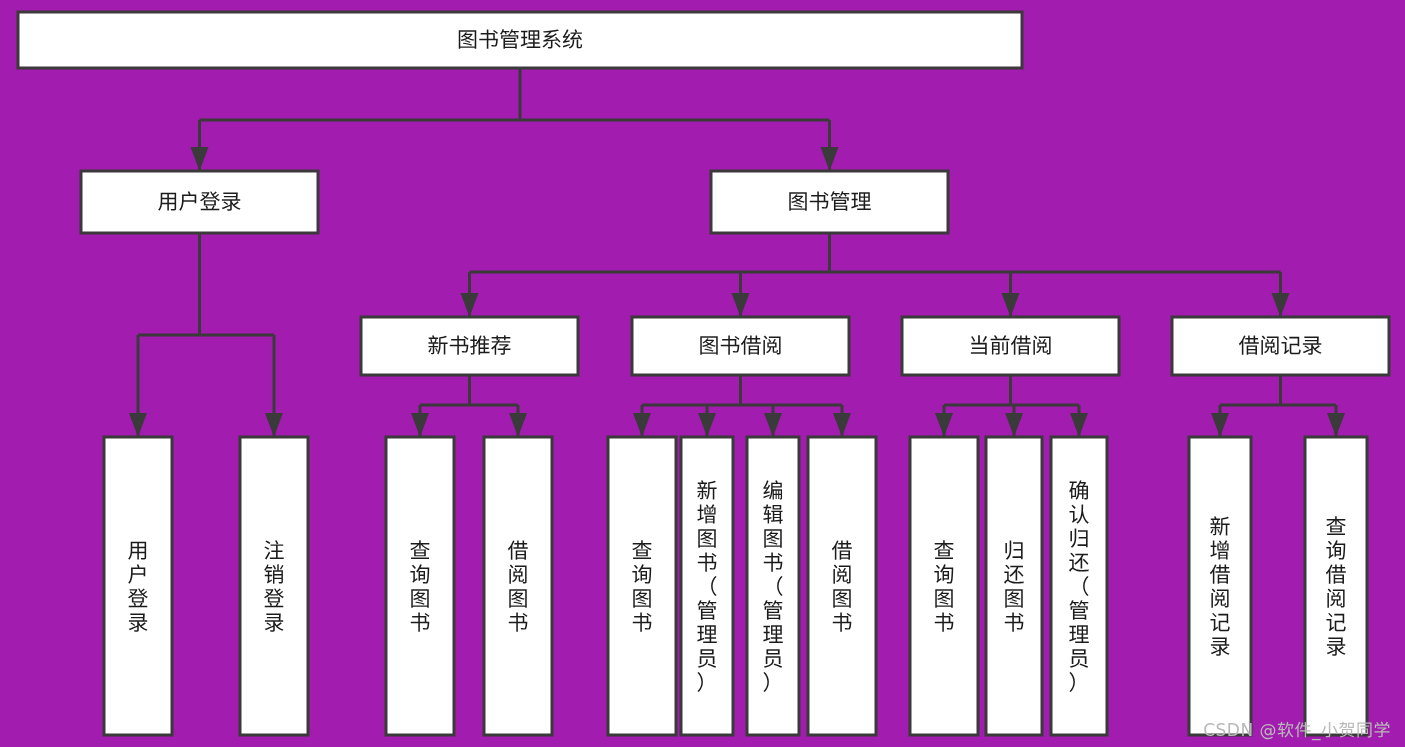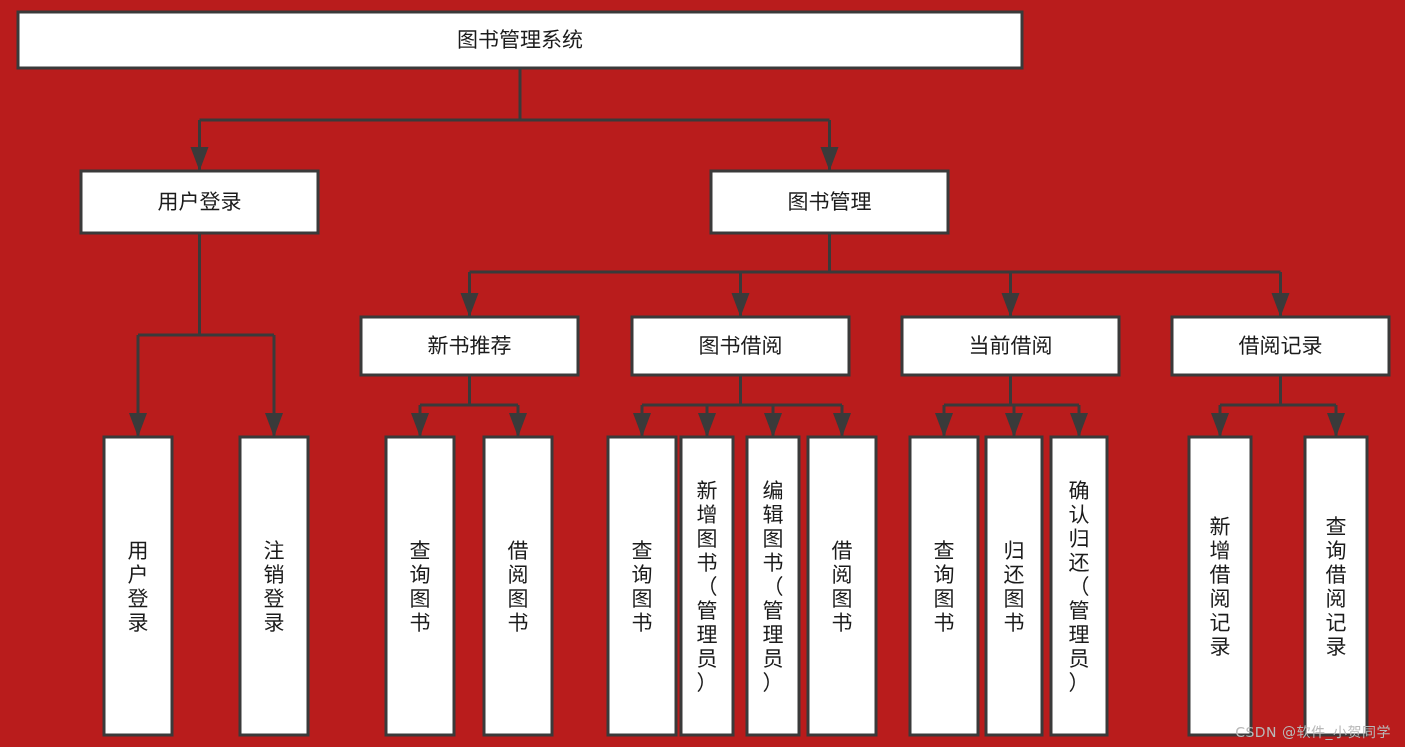--- a/index.html
+++ b/index.html
@@ -8,21 +8,21 @@
     padding: 0;
     background: #ffffff;
   }
   body {
     font-family: "DejaVu Sans", "Liberation Sans", sans-serif;
   }
   #diagram-root {
     position: relative;
     width: 1405px;
     height: 747px;
-    background: #b91c1c;
+    background: #a21caf;
     overflow: hidden;
   }
   svg.flowchart {
     display: block;
     width: 1405px;
     height: 747px;
   }
   .node-box {
     fill: #ffffff;
     stroke: #3a3a3a;
@@ -49,21 +49,21 @@
     fill: #1b1b1b;
     font-family: "DejaVu Sans", "Liberation Sans", sans-serif;
     font-size: 21px;
     text-anchor: middle;
   }
   .watermark {
     position: absolute;
     right: 14px;
     bottom: 6px;
     font-family: "DejaVu Sans", "Liberation Sans", sans-serif;
-    font-size: 14px;
+    font-size: 17px;
     color: #b9b9b9;
     letter-spacing: 0.5px;
     white-space: nowrap;
     user-select: none;
   }
 </style>
 </head>
 <body>
 
 <div id="diagram-root">

